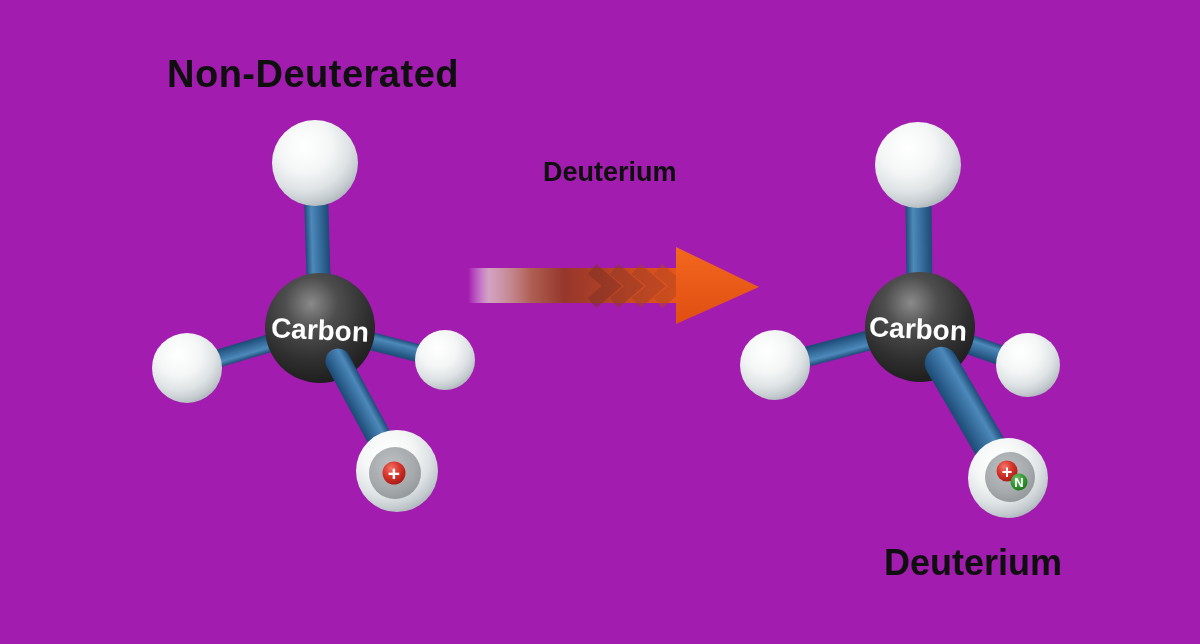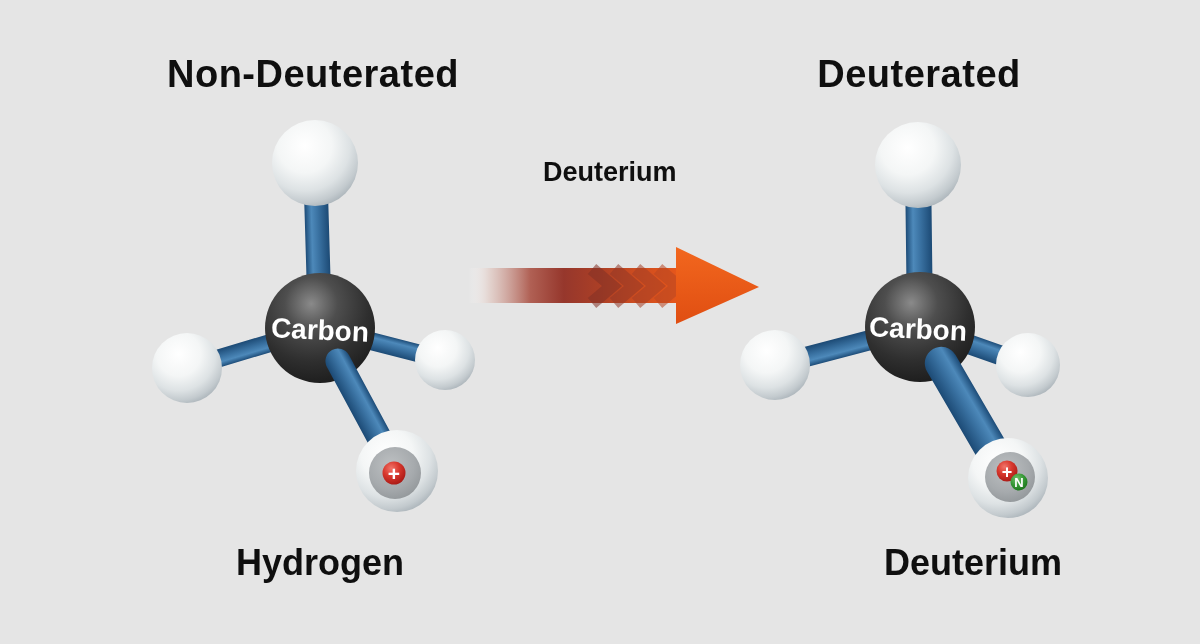--- a/index.html
+++ b/index.html
@@ -1,17 +1,17 @@
 <!DOCTYPE html>
 <html><head>
 <meta charset="utf-8">
 <style>
   html,body { margin:0; padding:0; background:#ffffff; }
   .stage {
-    position:relative; width:1200px; height:644px; background:#e5e5e5;
+    position:relative; width:1200px; height:644px; background:#a21caf;
     overflow:hidden; font-family:"Liberation Sans", sans-serif;
   }
   .title {
     position:absolute; top:53px; width:430px;
     font-size:38px; font-weight:bold; color:#0f0f0f;
     text-align:center; letter-spacing:0.5px; white-space:nowrap;
   }
   .title-left  { left:98px; }
   .title-right { left:704px; }
   .arrow-label {
@@ -79,21 +79,20 @@
         <stop offset="1" stop-color="#e5561b"></stop>
       </linearGradient>
       <linearGradient id="gradArrowHead" x1="0" y1="0" x2="0" y2="1">
         <stop offset="0" stop-color="#f2671e"></stop>
         <stop offset="1" stop-color="#e04e12"></stop>
       </linearGradient>
     </defs>
   </svg>
 
   <div class="title title-left">Non-Deuterated</div>
-  <div class="title title-right">Deuterated</div>
 
   <div class="arrow-label">
     <div>Deuterium</div>
   </div>
 
   <svg class="arrow-svg" style="left:462px; top:243px;" width="300" height="90" viewBox="0 0 300 90">
     <rect x="6" y="25" width="208" height="35" fill="url(#gradArrowBody)"></rect>
     <g opacity="0.55">
       <path d="M130 26 L150 43 L130 60" fill="none" stroke="#823126" stroke-width="13"></path>
       <path d="M152 26 L172 43 L152 60" fill="none" stroke="#933827" stroke-width="13"></path>
@@ -136,16 +135,15 @@
     <rect x="0" y="-16.5" width="149" height="33" rx="16.5" fill="url(#gradBond)" transform="translate(933,349) rotate(59.8)"></rect>
     <circle cx="1008" cy="478" r="40" fill="url(#gradH)"></circle>
     <circle cx="1010" cy="477" r="25" fill="url(#gradInner)"></circle>
     <circle cx="1007" cy="471" r="10.5" fill="url(#gradProton)"></circle>
     <circle cx="1019" cy="482" r="8.5" fill="url(#gradNeutron)"></circle>
     <text x="1007" y="471.5" text-anchor="middle" dominant-baseline="central" font-size="18" font-weight="bold" fill="#ffffff">+</text>
     <text x="1019" y="482.5" text-anchor="middle" dominant-baseline="central" font-size="13" font-weight="bold" fill="#ffffff">N</text>
     <text x="918" y="329" text-anchor="middle" dominant-baseline="central" font-size="28" font-weight="bold" fill="#ffffff" transform="rotate(2.5 918 329)">Carbon</text>
   </svg>
 
-  <div class="atom-caption caption-left">Hydrogen</div>
   <div class="atom-caption caption-right">Deuterium</div>
 
 </div>
 
 </body></html>

